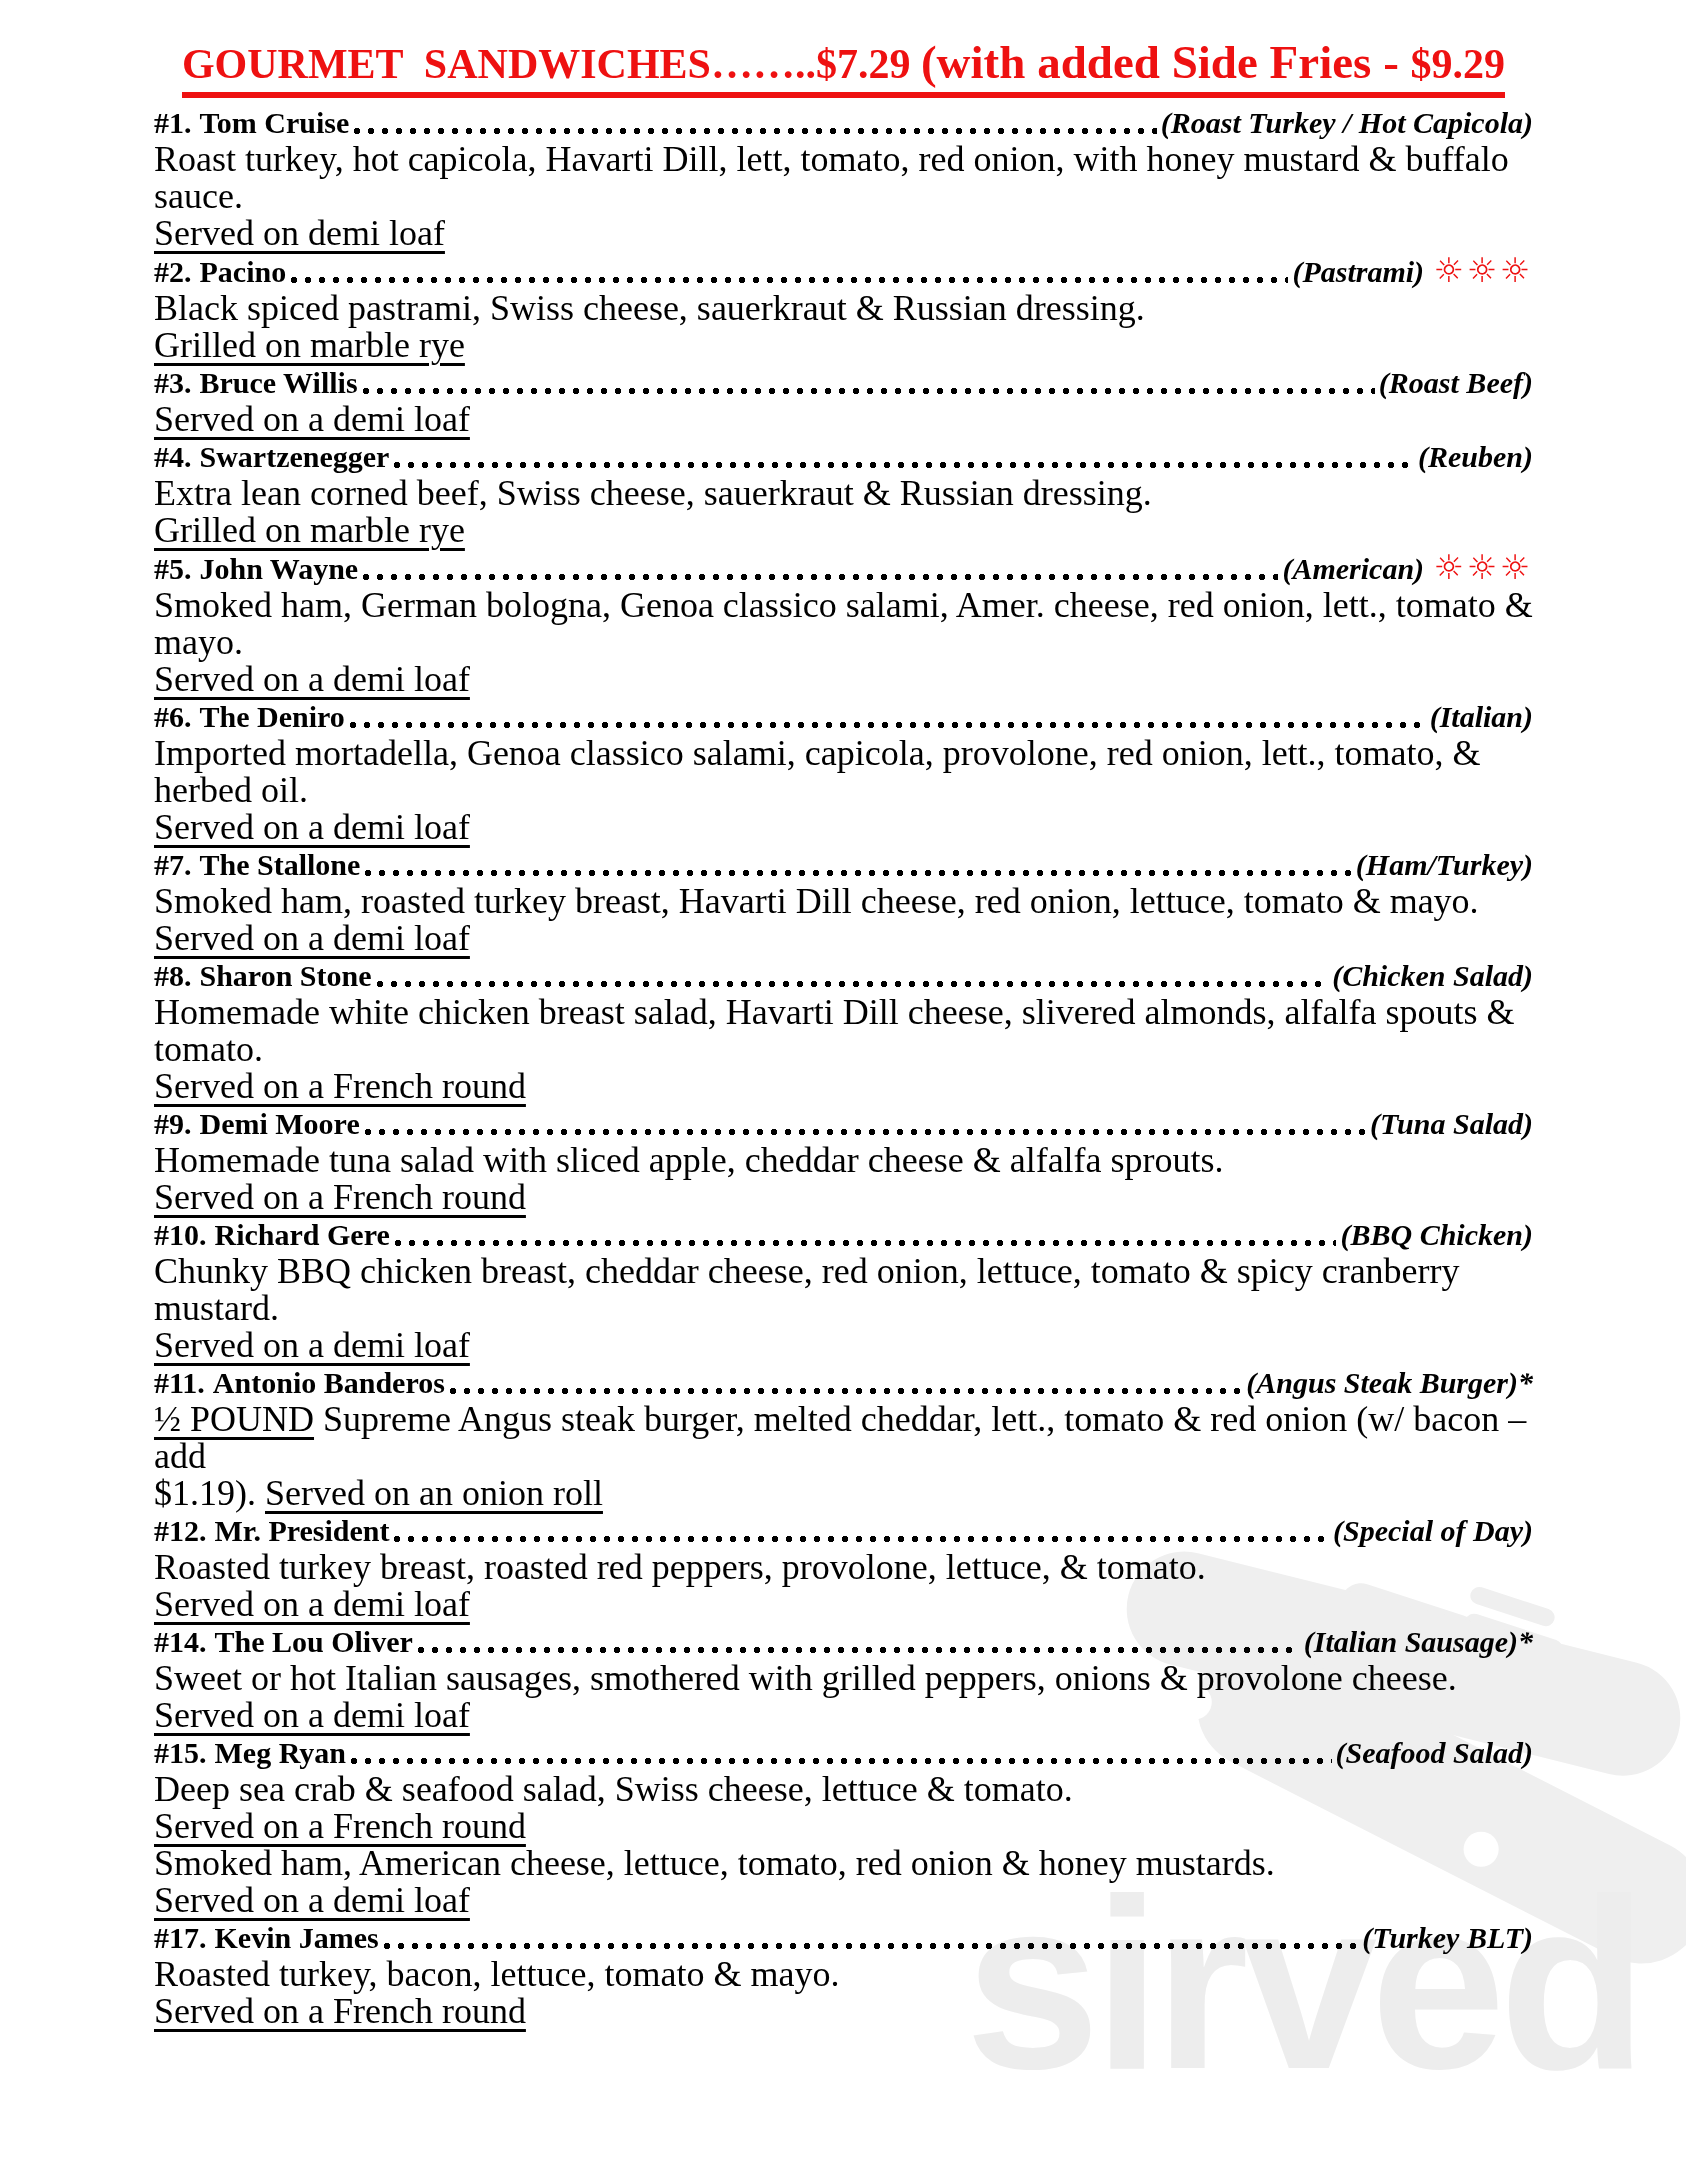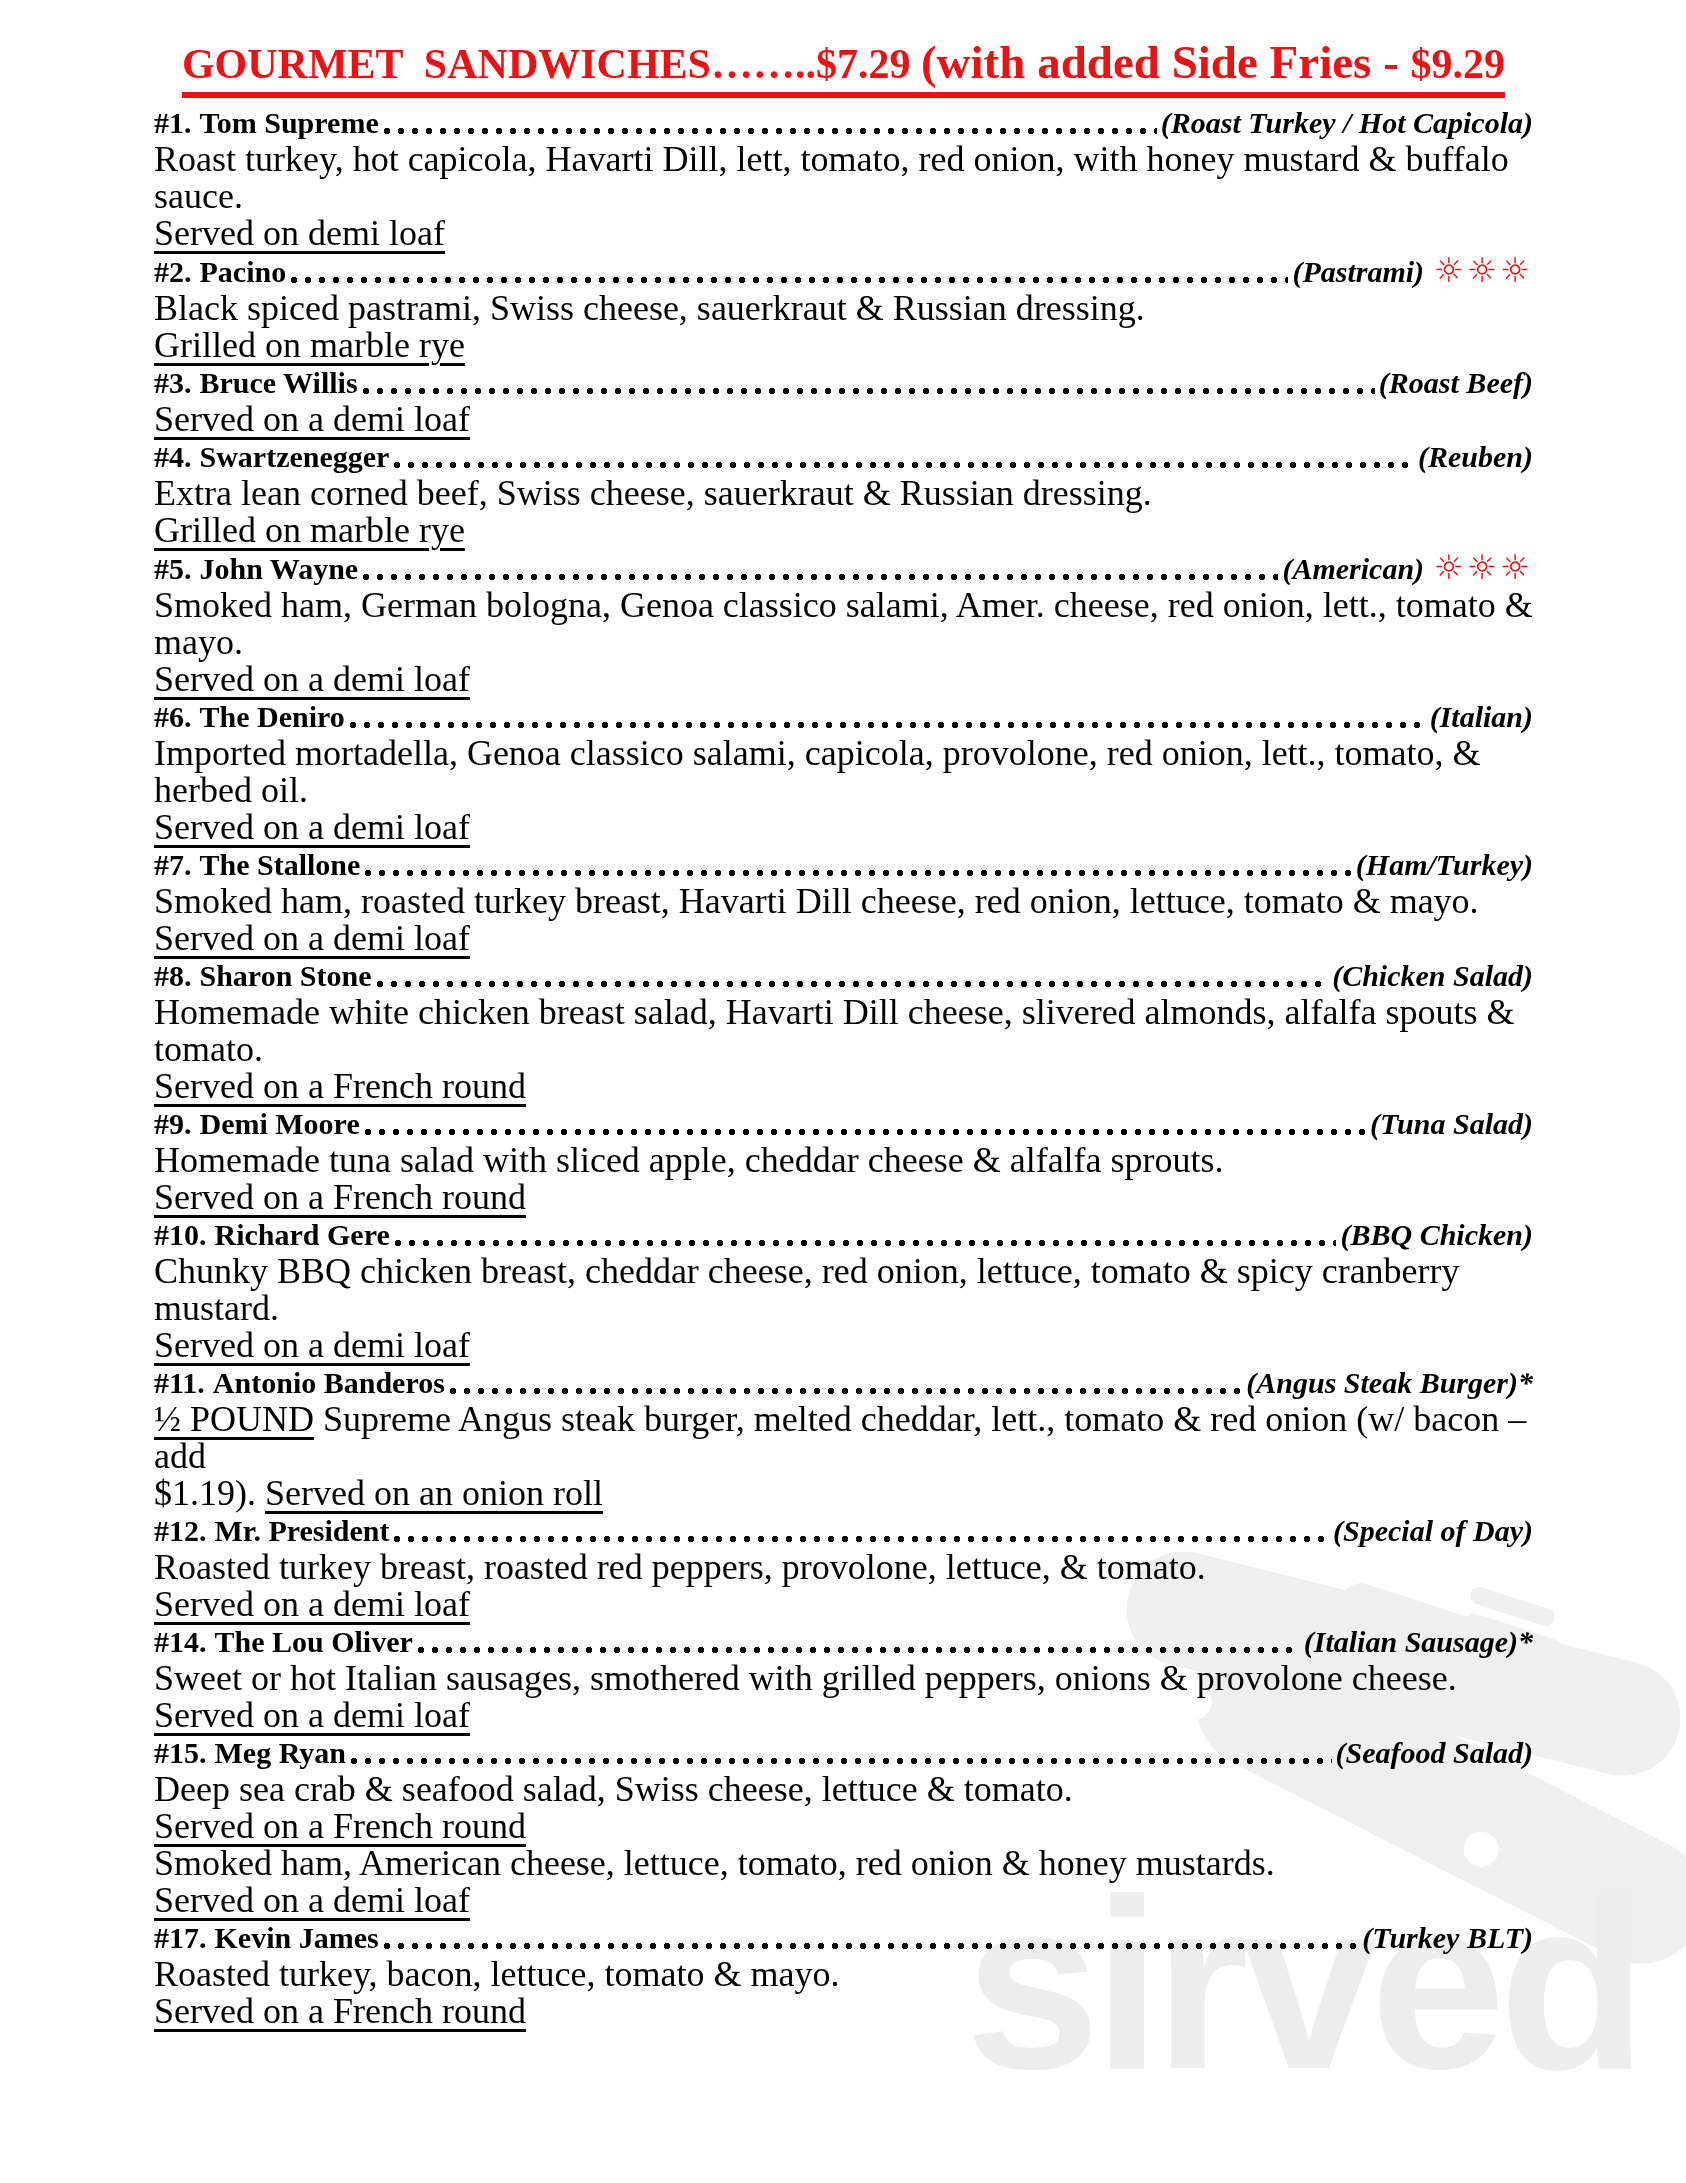--- a/index.html
+++ b/index.html
@@ -117,21 +117,21 @@
     <div class="title-wrap">
       <div class="title">
         <span class="t-big">GOURMET  SANDWICHES……..$7.29 </span><span class="t-small">(with added Side Fries - </span><span class="t-big">$9.29</span>
       </div>
     </div>
 
     <div class="menu-items" id="menu-items">
         <div class="menu-item">
           <div class="name-line">
             <span class="item-num">#1.</span>
-            <span class="item-name">Tom Supreme</span>
+            <span class="item-name">Tom Cruise</span>
             <div class="leader"></div>
             <span class="item-tag">(Roast Turkey / Hot Capicola)</span>
           </div>
           <div class="line"><span>Roast turkey, hot capicola, Havarti Dill, lett, tomato, red onion, with honey mustard &amp; buffalo sauce.</span></div>
           <div class="line"><span class="u">Served on demi loaf</span></div>
         </div>
         <div class="menu-item">
           <div class="name-line">
             <span class="item-num">#2.</span>
             <span class="item-name">Pacino</span>

